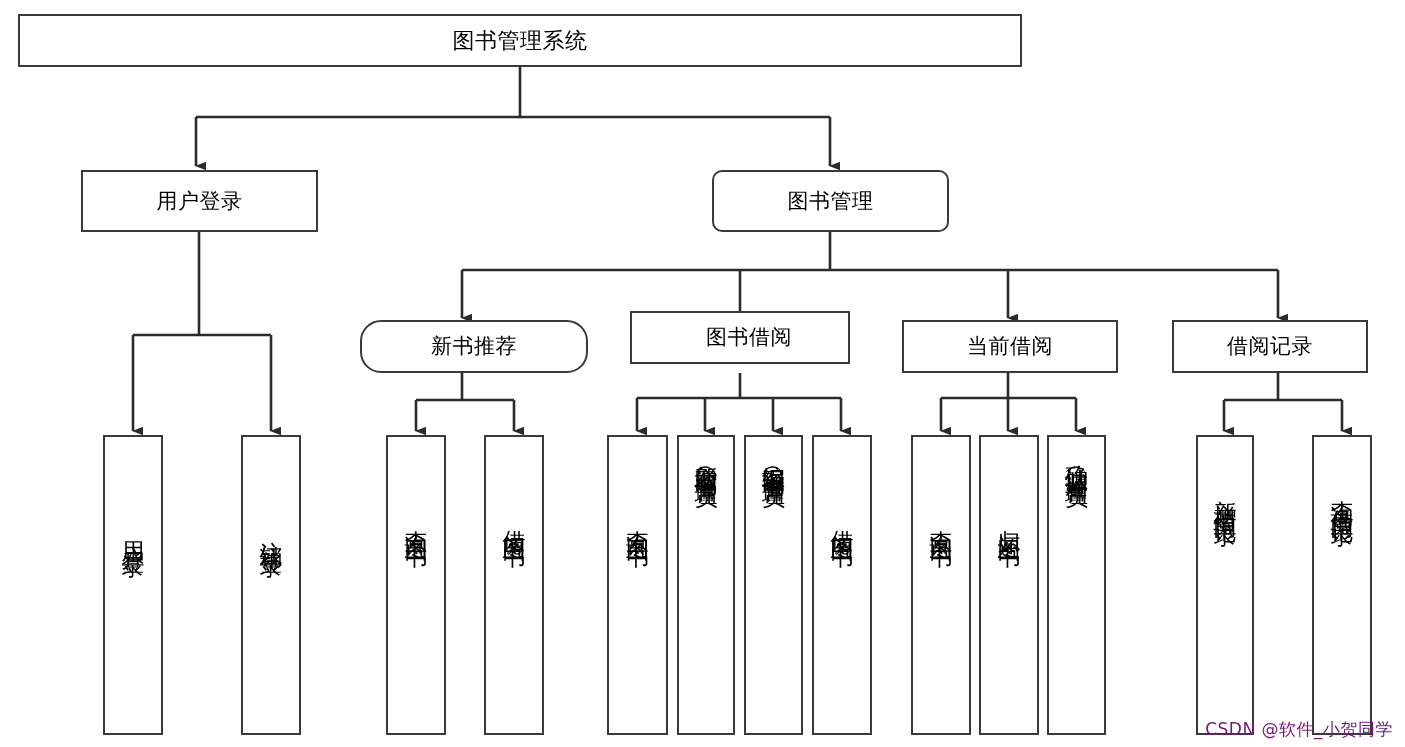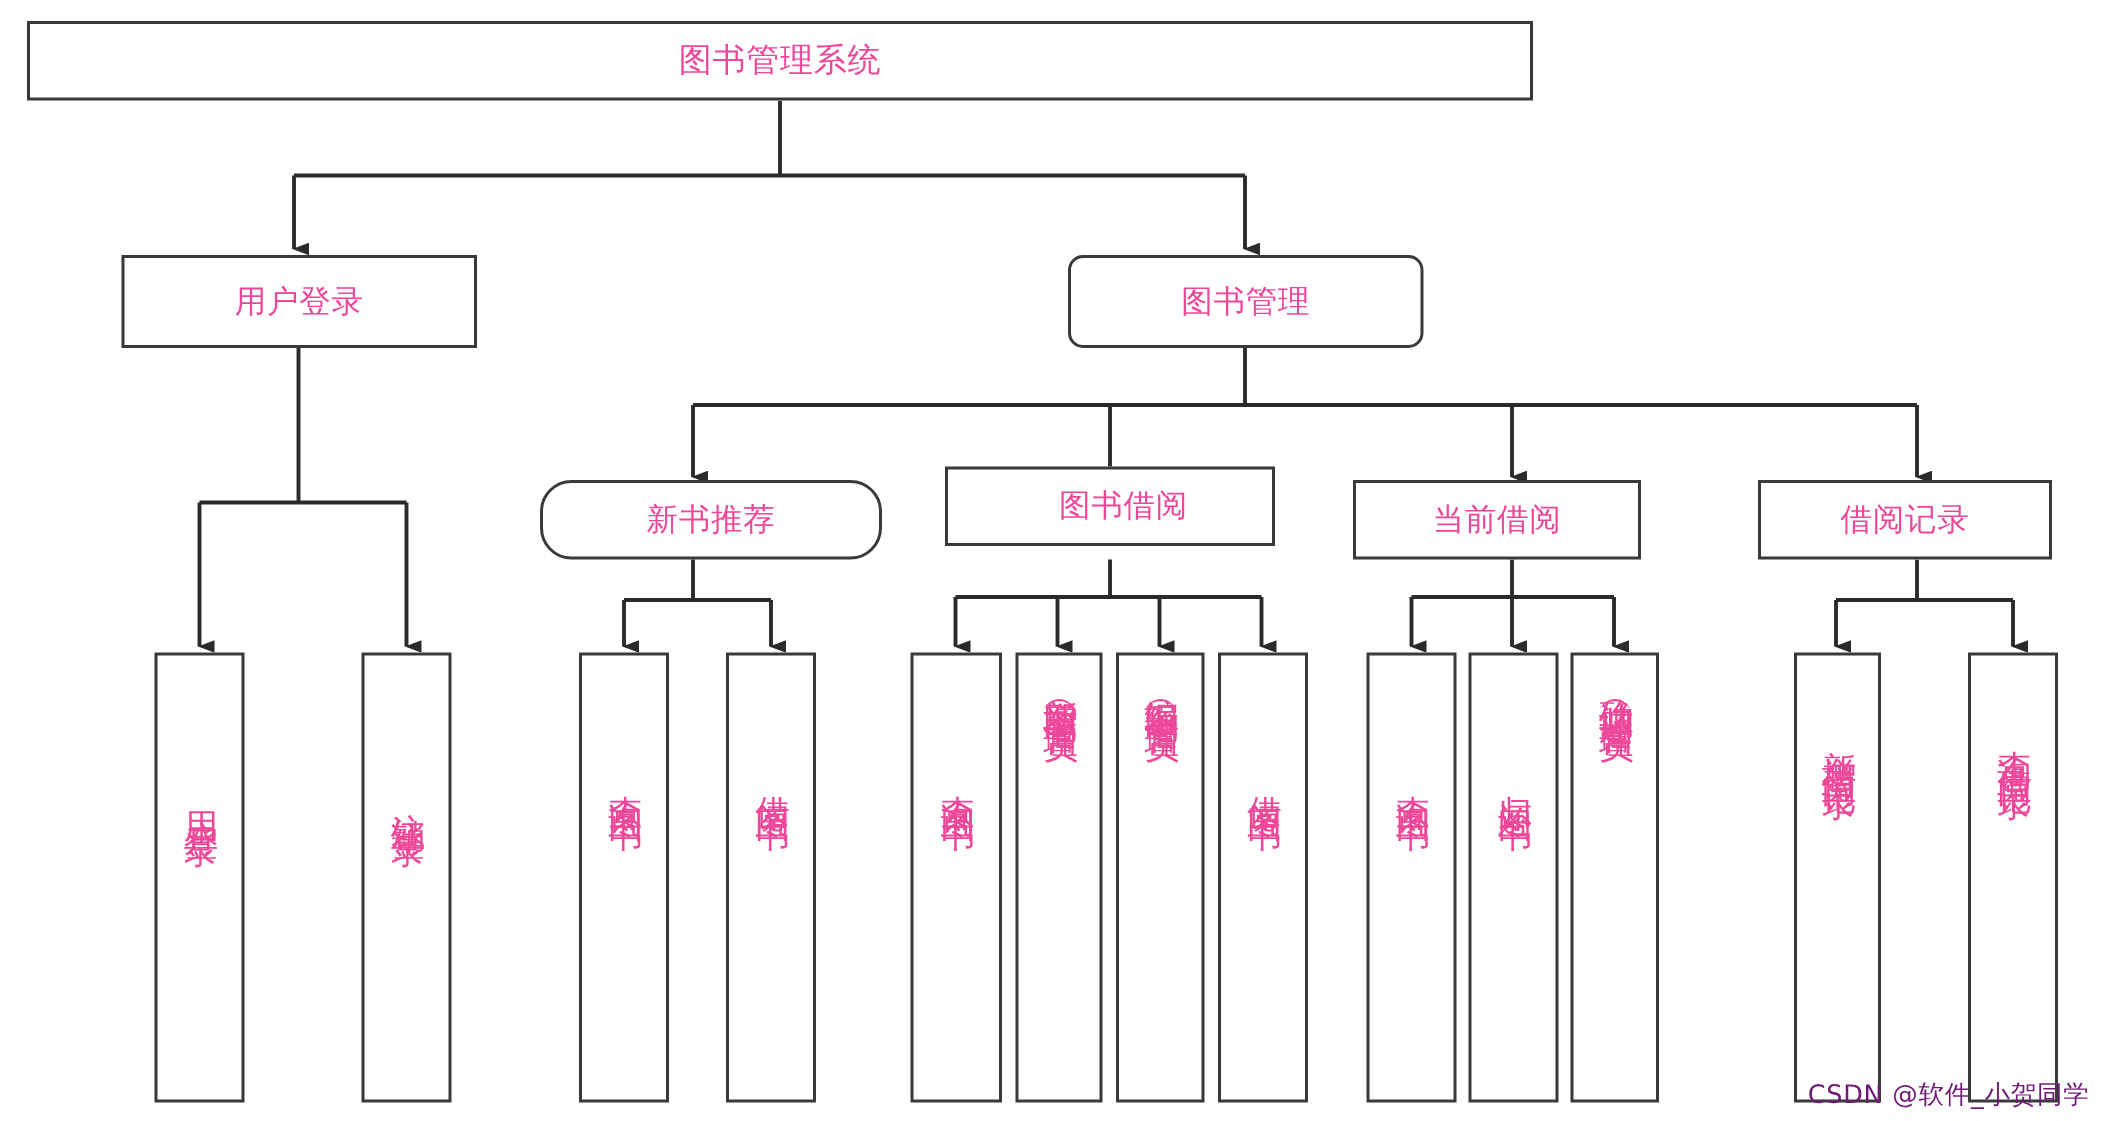--- a/index.html
+++ b/index.html
@@ -29,21 +29,21 @@
     pointer-events: none;
   }
   .node {
     position: absolute;
     box-sizing: border-box;
     background: #ffffff;
     border: 2.5px solid #3a3a3a;
     display: flex;
     align-items: center;
     justify-content: center;
-    color: #ec4899;
+    color: #000000;
     z-index: 2;
   }
   .node-label {
     display: block;
     text-align: center;
     line-height: 1.18;
     letter-spacing: 0.5px;
     white-space: nowrap;
   }
   
@@ -147,21 +147,21 @@
   <div class="node horiz" style="left:712px; top:170px; width:237px; height:62px;border-radius:10px;">
     <span class="node-label">图书管理</span>
   </div>
 
   <div class="node horiz" style="left:360px; top:320px; width:228px; height:53px;border-radius:21px;">
     <span class="node-label">新书推荐</span>
   </div>
   <div class="node horiz" style="left:630px; top:311px; width:220px; height:53px;padding-left:18px;">
     <span class="node-label">图书借阅</span>
   </div>
-  <div class="node horiz" style="left:902px; top:320px; width:192px; height:53px;">
+  <div class="node horiz" style="left:902px; top:320px; width:216px; height:53px;">
     <span class="node-label">当前借阅</span>
   </div>
   <div class="node horiz" style="left:1172px; top:320px; width:196px; height:53px;">
     <span class="node-label">借阅记录</span>
   </div>
 
   <div class="node vert" style="left:103px; top:435px; width:60px; height:300px; padding-top:86px;">
     <span class="node-label">用户登录</span>
   </div>
   <div class="node vert" style="left:241px; top:435px; width:60px; height:300px; padding-top:86px;">

